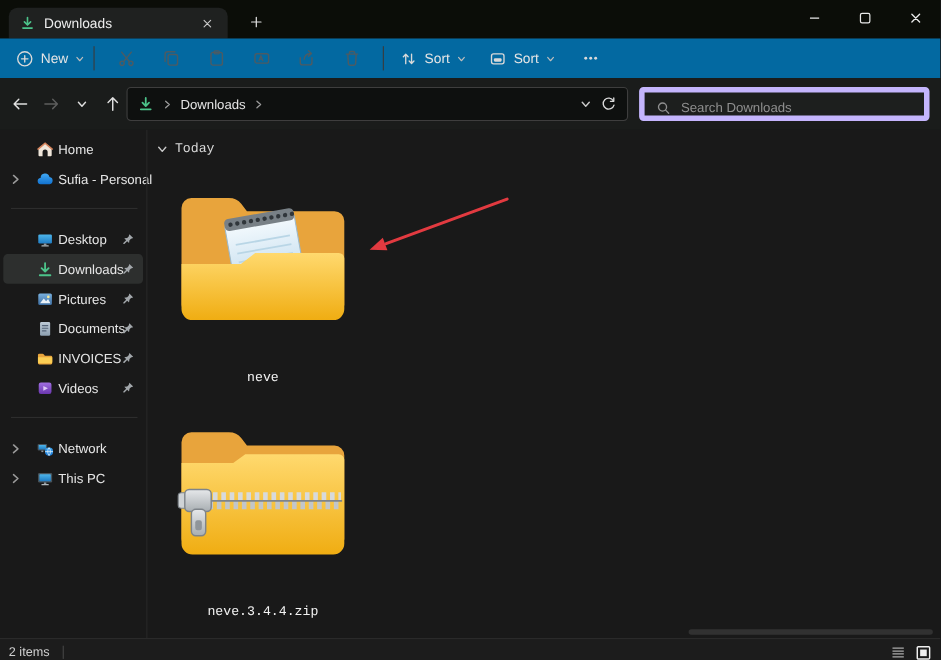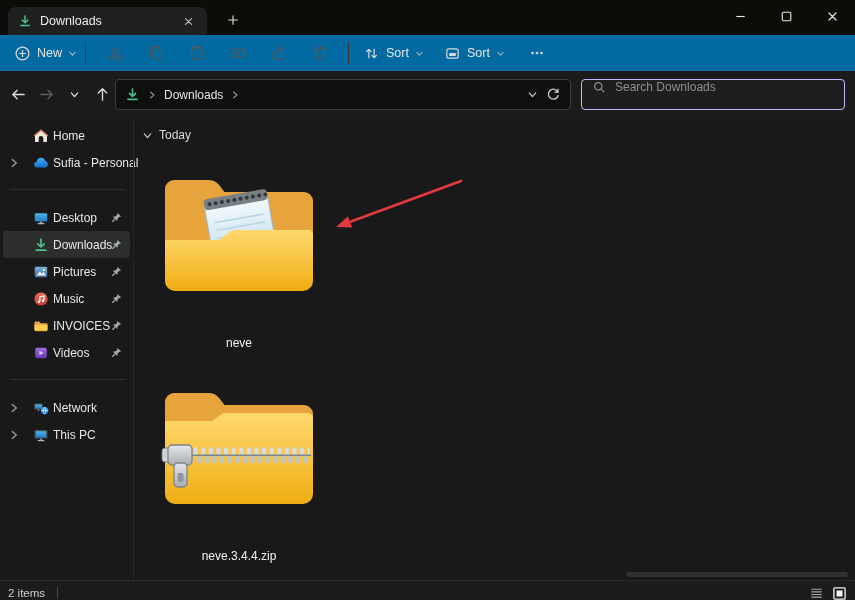--- a/index.html
+++ b/index.html
@@ -34,37 +34,37 @@
   .addr-row{position:absolute;left:0;top:71px;width:855px;height:47px;background:#1a1c1b;}
   .nav-btns{position:absolute;left:6px;top:8px;display:flex;gap:4px;}
   .nav-btn{width:24px;height:30px;display:flex;align-items:center;justify-content:center;color:#e0e0e0;}
   .nav-disabled{color:#5d5d5d;}
   .addr-box{position:absolute;left:115px;top:8px;width:456px;height:31px;background:#0e100f;
        border:1px solid #3e3e3e;border-radius:4px;display:flex;align-items:center;
        padding:0 9px;gap:7px;box-sizing:border-box;font-size:12px;color:#e4e4e4;}
   .addr-spacer{flex:1;}
   .crumb-sep{color:#9c9c9c;}
   .search-box{position:absolute;left:581px;top:8px;width:264px;height:31px;background:#1d1f1e;
-       border:1px solid #c4b5fd;border-radius:4px;display:flex;align-items:flex-start;
+       border:5px solid #c4b5fd;border-radius:4px;display:flex;align-items:flex-end;
        padding:0 10px;gap:9px;box-sizing:border-box;font-size:12px;color:#8f8f8f;}
 
   
   .sidebar{position:absolute;left:0;top:118px;width:133px;height:462px;padding-top:4px;box-sizing:border-box;}
   .pane-divider{position:absolute;left:133px;top:118px;width:1px;height:462px;background:#272727;}
   .sb-item{height:27px;display:flex;align-items:center;position:relative;margin:0 3px;
        padding-left:28px;border-radius:4px;color:#e6e6e6;font-size:12px;}
   .sb-item.selected{background:#2d2f2e;}
   .sb-chev{position:absolute;left:5px;color:#9a9a9a;}
   .sb-ico{position:absolute;left:30px;}
   .sb-label{margin-left:22px;white-space:nowrap;}
   .sb-pin{position:absolute;right:8px;}
   .sb-sep{height:1px;background:#2d2d2d;margin:13px 8px 14px 10px;}
 
   
-  .content{position:absolute;left:134px;top:118px;width:721px;height:462px;}
+  .content{position:absolute;left:134px;top:118px;width:721px;height:462px;font-family:Liberation Mono, monospace;}
   .group-header{position:absolute;left:8px;top:10px;display:flex;align-items:center;gap:6px;
        color:#d9d9d9;font-size:12px;}
   .tile{position:absolute;width:190px;text-align:center;}
   .tile .fname{margin-top:40px;font-size:12px;color:#f2f2f2;}
   .tile svg{margin:0 auto;}
   #tile-0{left:10px;top:52px;}
   #tile-1{left:10px;top:265px;}
   .arrow-overlay{position:absolute;left:0;top:0;pointer-events:none;z-index:5;}
   .hscroll{position:absolute;left:492px;top:454px;width:222px;height:5px;background:#3a3a3a;
        border-radius:3px;opacity:.75;}
@@ -483,23 +483,23 @@
     <svg class="sb-ico" width="16" height="16" viewBox="0 0 16 16">
         <use href="#i-pictures"></use>
       </svg>
     <span class="sb-label">Pictures</span>
     <svg class="sb-pin" width="11" height="11" viewBox="0 0 11 11">
         <use href="#i-pin"></use>
       </svg>
   </div>
   <div class="sb-item">
     <svg class="sb-ico" width="16" height="16" viewBox="0 0 16 16">
-        <use href="#i-music"></use>
-      </svg>
-    <span class="sb-label">Music</span>
+        <use href="#i-documents"></use>
+      </svg>
+    <span class="sb-label">Documents</span>
     <svg class="sb-pin" width="11" height="11" viewBox="0 0 11 11">
         <use href="#i-pin"></use>
       </svg>
   </div>
   <div class="sb-item">
     <svg class="sb-ico" width="16" height="16" viewBox="0 0 16 16">
         <use href="#i-folder-s"></use>
       </svg>
     <span class="sb-label">INVOICES</span>
     <svg class="sb-pin" width="11" height="11" viewBox="0 0 11 11">

